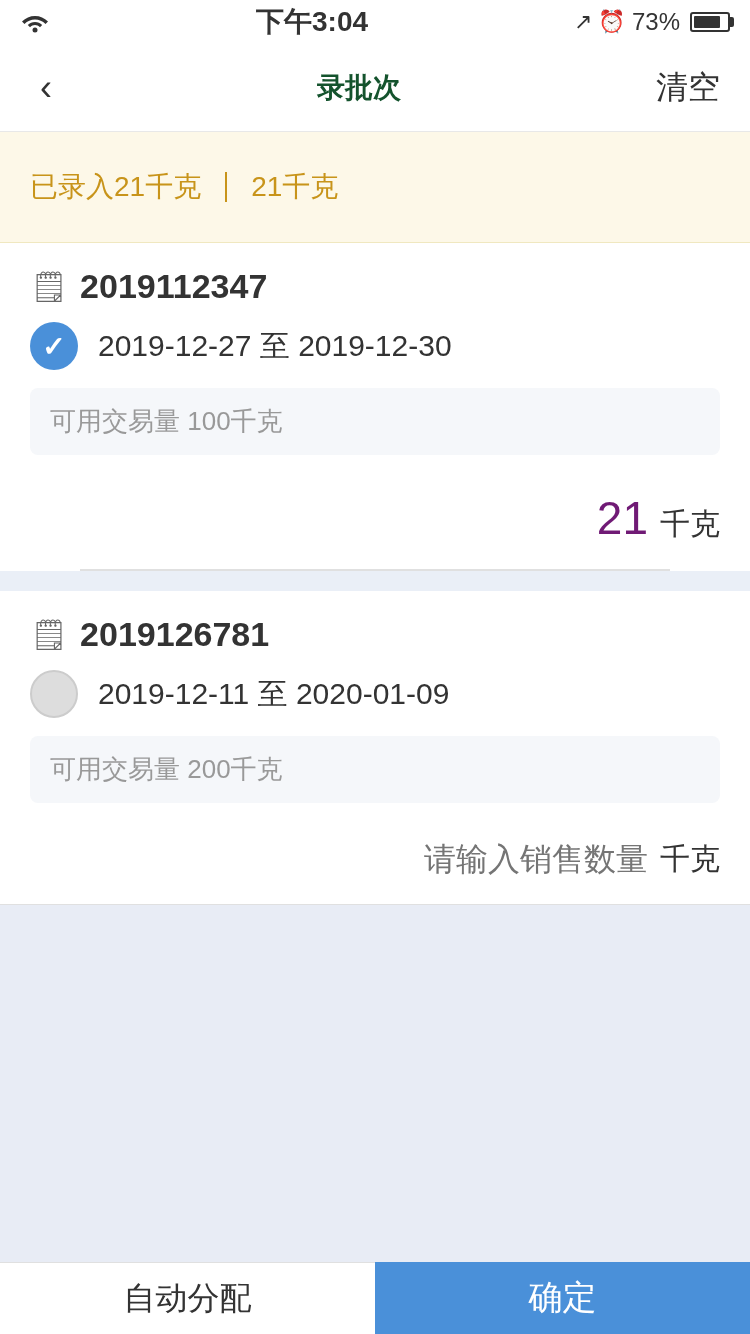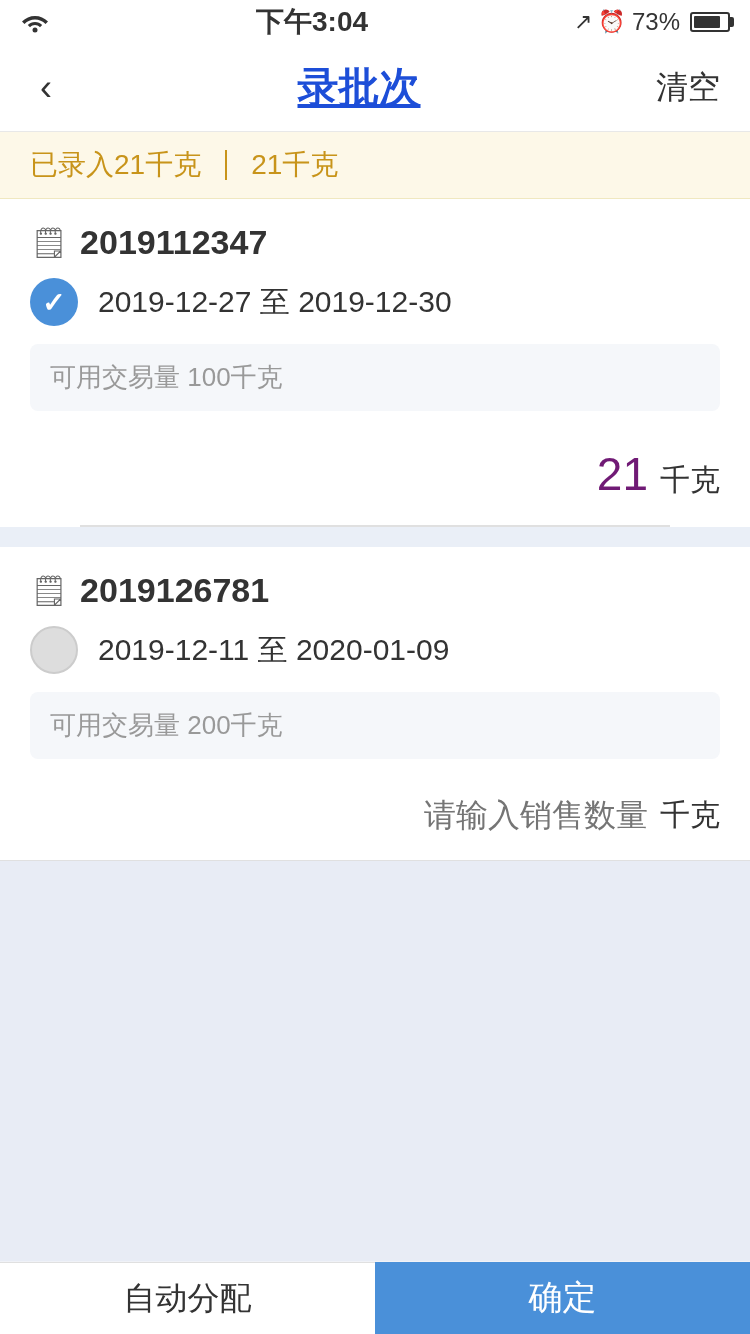--- a/index.html
+++ b/index.html
@@ -81,36 +81,35 @@
       padding: 0 30px;
       border-bottom: 1px solid #e8e8e8;
     }
     .nav-back {
       font-size: 36px;
       color: #333;
       cursor: pointer;
       padding: 10px;
     }
     .nav-title {
-      font-size: 41px;
+      font-size: 28px;
       font-weight: 600;
-      color: #1d4ed8;
-      text-decoration: underline;
+      color: #14532d;
     }
     .nav-action {
       font-size: 32px;
       color: #333;
       cursor: pointer;
     }
 
     
     .summary-banner {
       width: 750px;
       background: #fdf8e8;
-      padding: 14px 30px;
+      padding: 36px 30px;
       display: flex;
       align-items: center;
       gap: 24px;
       border-bottom: 1px solid #f0e8c0;
     }
     .summary-item {
       font-size: 28px;
       color: #c8941a;
       font-weight: 500;
     }

